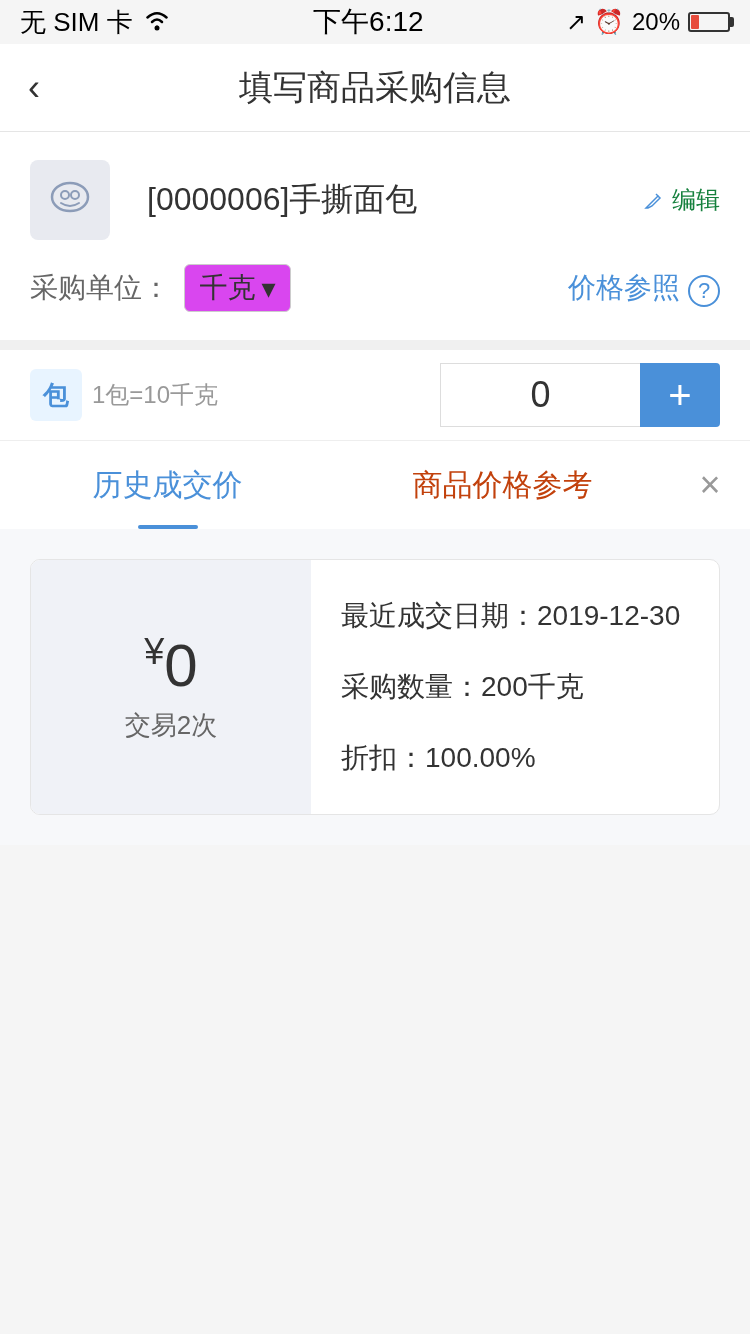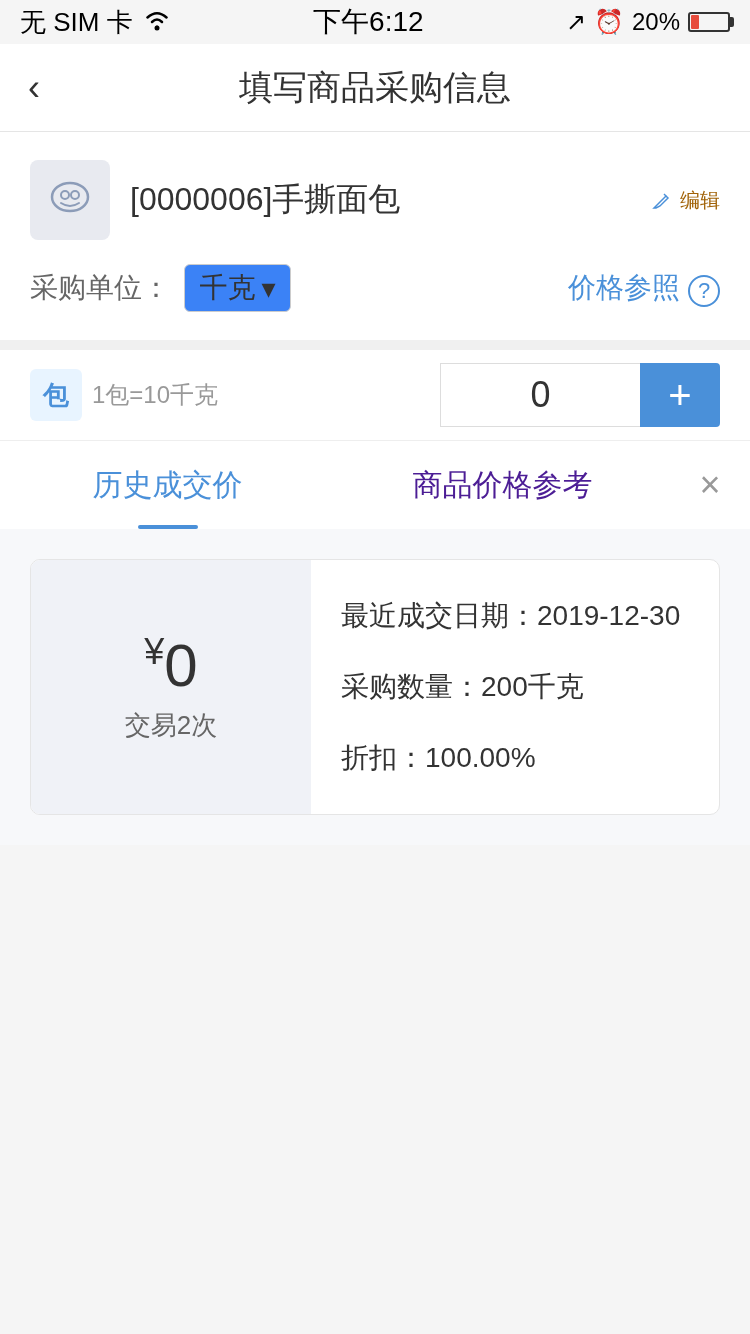--- a/index.html
+++ b/index.html
@@ -108,21 +108,21 @@
     }
     .product-header {
       display: flex;
       align-items: center;
       justify-content: space-between;
       margin-bottom: 24px;
     }
     .product-left {
       display: flex;
       align-items: center;
-      gap: 20px;
+      gap: 37px;
     }
     .product-icon {
       width: 80px;
       height: 80px;
       background: #e8eaf0;
       border-radius: 8px;
       display: flex;
       align-items: center;
       justify-content: center;
       font-size: 36px;
@@ -130,42 +130,42 @@
     }
     .product-name {
       font-size: 32px;
       color: #333;
       font-weight: 500;
     }
     .edit-btn {
       display: flex;
       align-items: center;
       gap: 6px;
-      color: #a16207;
-      font-size: 20px;
+      color: #15803d;
+      font-size: 24px;
     }
     .product-unit-row {
       display: flex;
       align-items: center;
       justify-content: space-between;
     }
     .unit-label {
       font-size: 28px;
       color: #666;
     }
     .unit-select {
       display: inline-flex;
       align-items: center;
       gap: 6px;
       border: 1px solid #ccc;
       border-radius: 6px;
       padding: 4px 14px;
       font-size: 28px;
       color: #333;
-      background: #3b82f6;
+      background: #d946ef;
       margin-left: 10px;
     }
     .price-ref {
       display: flex;
       align-items: flex-end;
       gap: 8px;
       color: #4a90d9;
       font-size: 28px;
     }
     .help-circle {
@@ -256,21 +256,21 @@
       align-items: center;
       height: 88px;
       position: relative;
     }
     .tab-item {
       flex: 1;
       display: flex;
       align-items: center;
       justify-content: center;
       font-size: 30px;
-      color: #4c1d95;
+      color: #c2410c;
       cursor: pointer;
       height: 100%;
       position: relative;
     }
     .tab-item.active {
       color: #4a90d9;
     }
     .tab-item.active::after {
       content: '';
       position: absolute;

